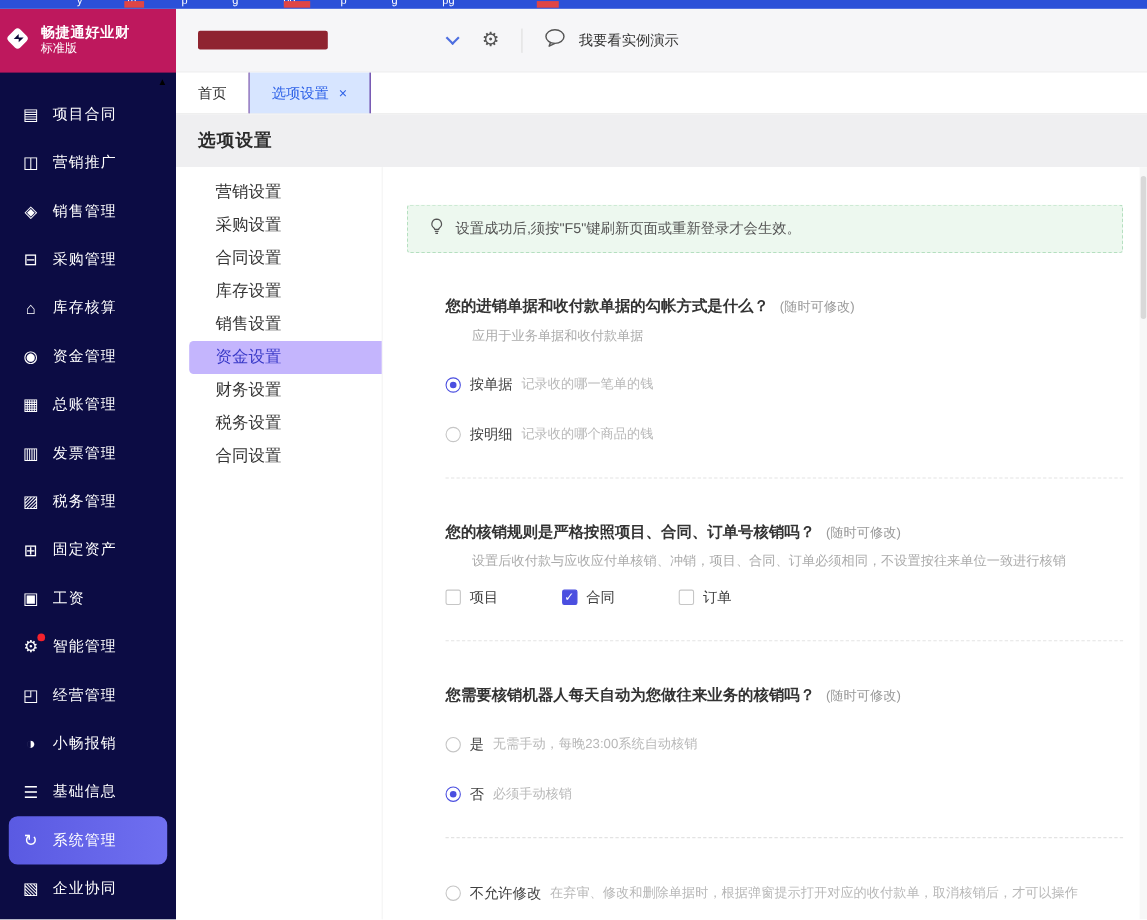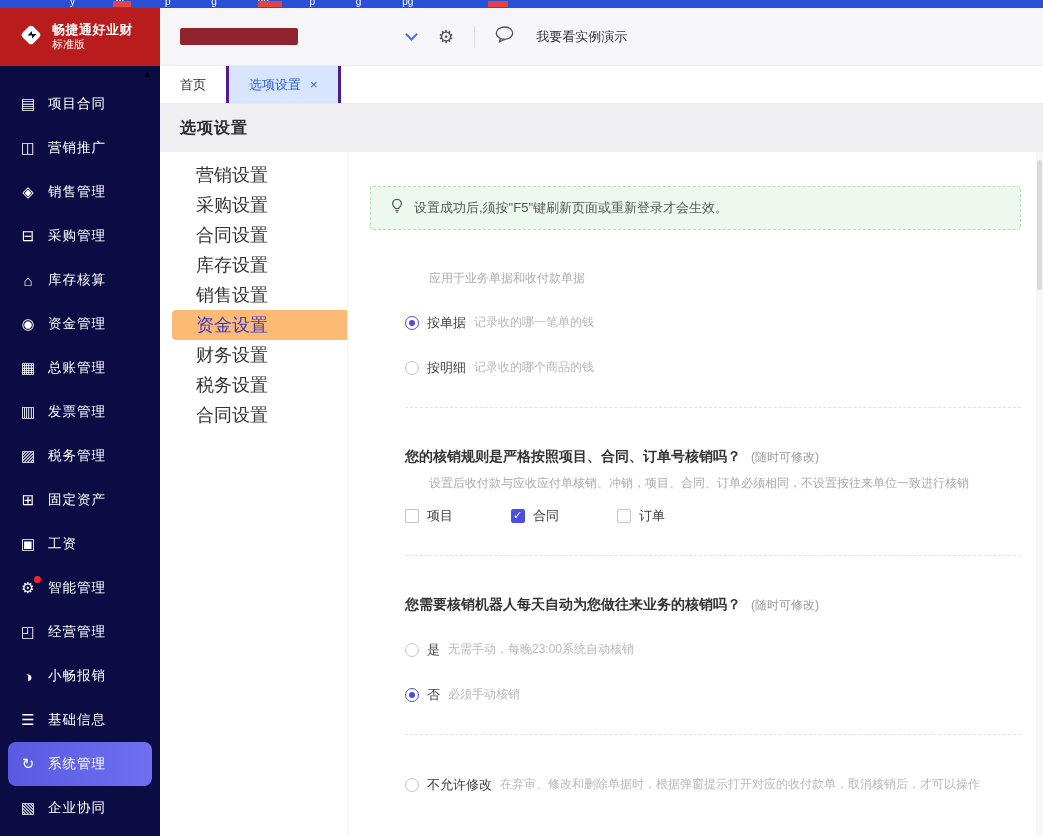--- a/index.html
+++ b/index.html
@@ -7,56 +7,56 @@
   body { position:relative; background:#fff; font-family:"Liberation Sans","DejaVu Sans",sans-serif; color:#333; }
 
   
   .top-strip { position:absolute; left:0; top:0; width:1043px; height:8px; background:#2b50d8; overflow:hidden; z-index:9; }
   .strip-text { position:absolute; left:70px; top:-4px; color:#fff; font-size:10px; word-spacing:38px; white-space:nowrap; }
   .strip-redact { position:absolute; top:1px; height:6px; background:#e04545; }
   .r1 { left:113px; width:18px; } .r2 { left:258px; width:24px; } .r3 { left:488px; width:20px; }
 
   
   .sidebar { position:absolute; left:0; top:8px; width:160px; height:828px; background:#0c0c44; overflow:hidden; }
-  .logo { height:58px; background:#b91c1c; display:flex; align-items:center; padding-left:18px; gap:8px; }
+  .logo { height:58px; background:#be185d; display:flex; align-items:center; padding-left:3px; gap:8px; }
   .logo-txt { line-height:1.25; }
   .brand-name { color:#fff; font-size:13px; font-weight:bold; letter-spacing:.5px; }
   .brand-edition { color:#fff; font-size:11px; }
   .scroll-up { position:absolute; top:62px; right:8px; color:#000; font-size:9px; line-height:1; }
   .nav { margin-top:16px; }
   .nav-item { height:44px; margin:0 8px; border-radius:8px; display:flex; align-items:center; gap:11px; padding-left:11px; position:relative; cursor:pointer; }
   .nav-item.on { background:linear-gradient(90deg,#5a5ae2,#6f6ff0); }
   .nav-icon { color:#fff; font-size:15px; width:18px; text-align:center; flex:none; }
   .nav-label { color:#fff; font-size:13.5px; letter-spacing:1px; }
   .nav-dot { position:absolute; left:26px; top:10px; width:7px; height:7px; border-radius:50%; background:#f5222d; }
 
   
   .header { position:absolute; left:160px; top:8px; right:0; height:58px; background:#f6f6f8; border-bottom:1px solid #ececec; display:flex; align-items:center; }
   .company-select { margin-left:20px; width:242px; height:30px; display:flex; align-items:center; justify-content:space-between; cursor:pointer; }
   .redact { width:118px; height:17px; background:#8f2430; border-radius:2px; }
   .chevron { width:9px; height:9px; border-right:2px solid #4d6ee0; border-bottom:2px solid #4d6ee0; transform:rotate(45deg); margin-right:6px; margin-top:-4px; }
   .gear { margin-left:16px; font-size:18px; color:#555; cursor:pointer; font-family:"DejaVu Sans",sans-serif; }
   .hdr-divider { width:1px; height:22px; background:#ddd; margin:0 20px; }
-  .demo { display:flex; align-items:center; gap:22px; cursor:pointer; }
+  .demo { display:flex; align-items:center; gap:12px; cursor:pointer; }
   .demo-label { font-size:13px; color:#333; }
 
   
   .tabbar { position:absolute; left:160px; top:66px; right:0; height:38px; background:#fff; border-bottom:1px solid #e8e8e8; display:flex; }
-  .tab { padding:0 20px; display:flex; align-items:center; gap:9px; font-size:13px; color:#333; border-right:3px solid #4c1d95; cursor:pointer;text-align:center; }
+  .tab { padding:0 20px; display:flex; align-items:center; gap:9px; font-size:13px; color:#333; border-right:1px solid #4c1d95; cursor:pointer;text-align:center; }
   .tab.on { background:#d7e5ff; color:#2e62e8; }
   .tab-close { font-size:13px; color:#2e62e8; }
 
   
   .titlebar { position:absolute; left:160px; top:104px; right:0; height:48px; background:#efeff1; display:flex; align-items:center; padding-left:20px; }
   .page-title { font-size:16px; font-weight:bold; color:#2b2b2b; letter-spacing:1px; }
 
   
   .subnav { position:absolute; left:160px; top:152px; width:188px; bottom:0; background:#fff; border-right:1px solid #f2f2f2; padding-top:8px; }
-  .subnav-item { height:30px; line-height:30px; padding-left:36px; font-size:18px; color:#333; cursor:pointer; }
-  .subnav-item.on { background:#fdba74; margin-left:12px; padding-left:24px; border-radius:4px 0 0 4px; color:#3a3ac8; }
+  .subnav-item { height:30px; line-height:30px; padding-left:36px; font-size:15px; color:#333; cursor:pointer; }
+  .subnav-item.on { background:#c4b5fd; margin-left:12px; padding-left:24px; border-radius:4px 0 0 4px; color:#3a3ac8; }
 
   
   .main { position:absolute; left:348px; top:152px; right:7px; bottom:0; background:#fff; overflow:hidden; }
   .banner { margin:34px 15px 0 22px; min-height:44px; background:#edf8ef; border:1px dashed #b5dfc0; border-radius:3px; display:flex; align-items:center; gap:9px; padding:0 18px; }
   .notice-text { font-size:13px; color:#555; }
   .question { margin:40px 15px 0 57px; }
   .q-title { font-size:14px; font-weight:bold; color:#333; }
   .q-hint { font-weight:normal; font-size:12px; color:#999; margin-left:6px; }
   .q-sub { margin:9px 0 0 24px; font-size:12px; color:#ababab; }
   .q-options { margin-top:6px; }
@@ -224,20 +224,24 @@
       <svg width="16" height="16" viewBox="0 0 16 16">
           <path d="M8 1.2 a4.4 4.4 0 0 1 2.5 8 c-.5.4-.7.8-.7 1.3 h-3.6 c0-.5-.2-.9-.7-1.3 a4.4 4.4 0 0 1 2.5-8 z" fill="none" stroke="#555" stroke-width="1.1"></path>
           <line x1="6.3" y1="12.4" x2="9.7" y2="12.4" stroke="#555" stroke-width="1.1"></line>
           <line x1="6.8" y1="14.2" x2="9.2" y2="14.2" stroke="#555" stroke-width="1.1"></line>
         </svg>
     </span>
     <span class="notice-text">设置成功后,须按"F5"键刷新页面或重新登录才会生效。</span>
   </div>
 
   <div class="question">
+    <div class="q-title">
+      <span>您的进销单据和收付款单据的勾帐方式是什么？</span>
+      <span class="q-hint">(随时可修改)</span>
+    </div>
     <div class="q-sub">应用于业务单据和收付款单据</div>
     <div class="q-options">
       <div class="opt">
         <span class="radio on"></span>
         <span class="opt-label">按单据</span>
         <span class="opt-desc">记录收的哪一笔单的钱</span>
       </div>
       <div class="opt">
         <span class="radio"></span>
         <span class="opt-label">按明细</span>

